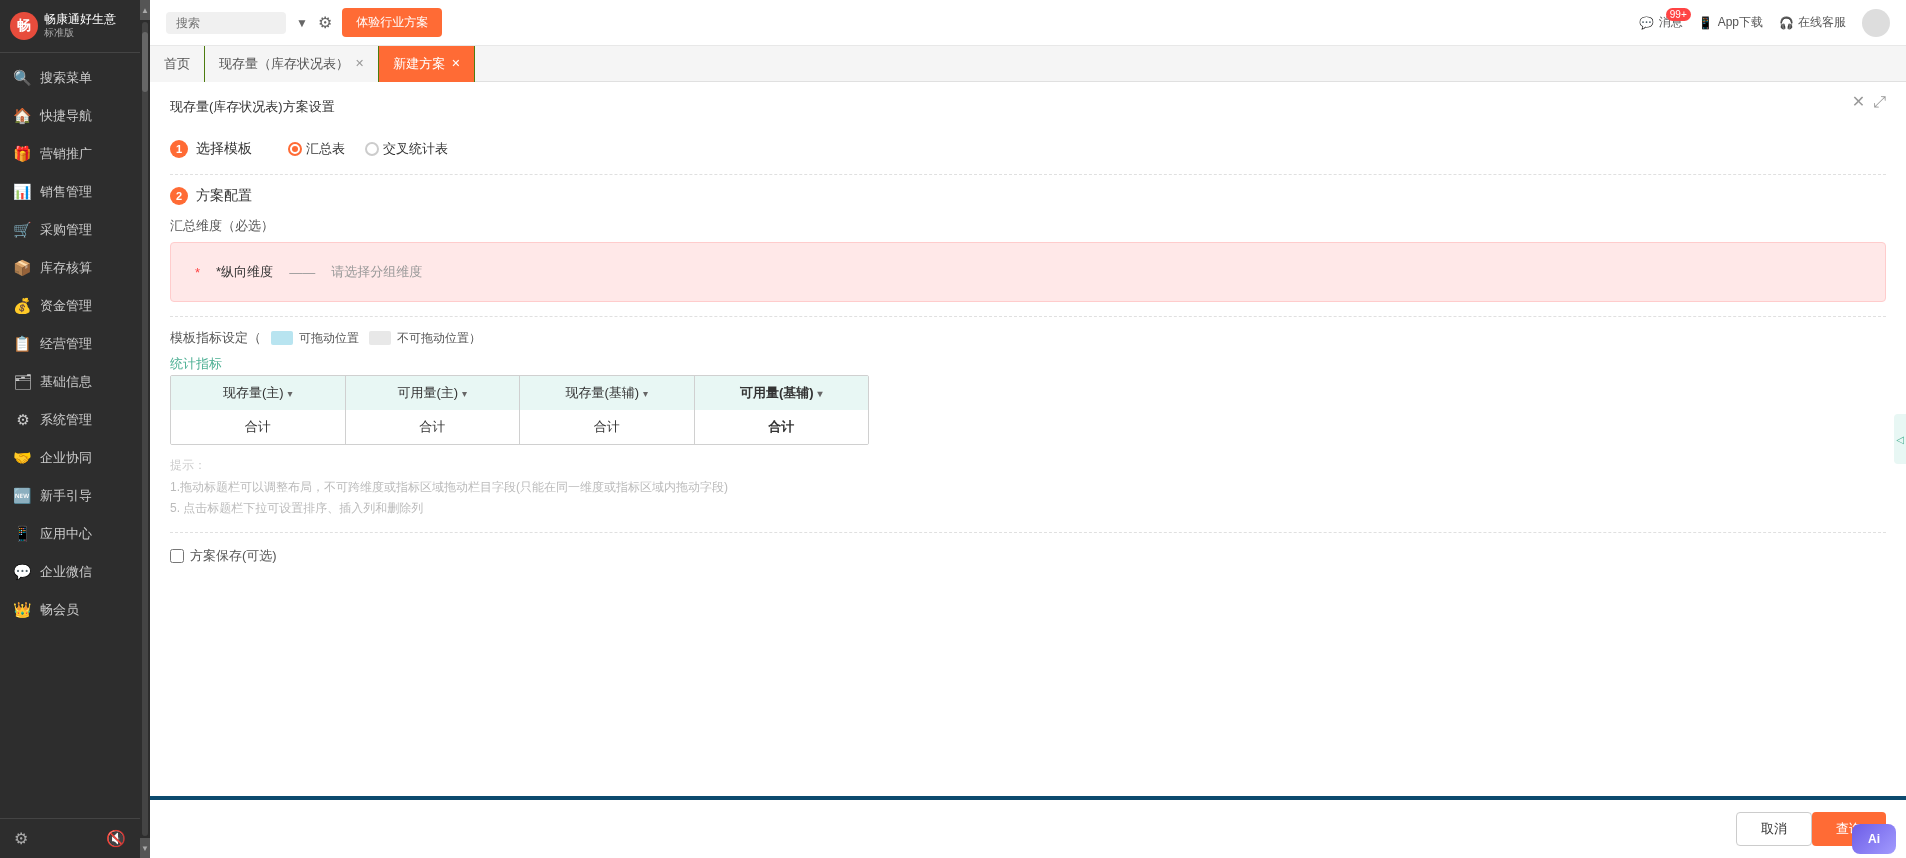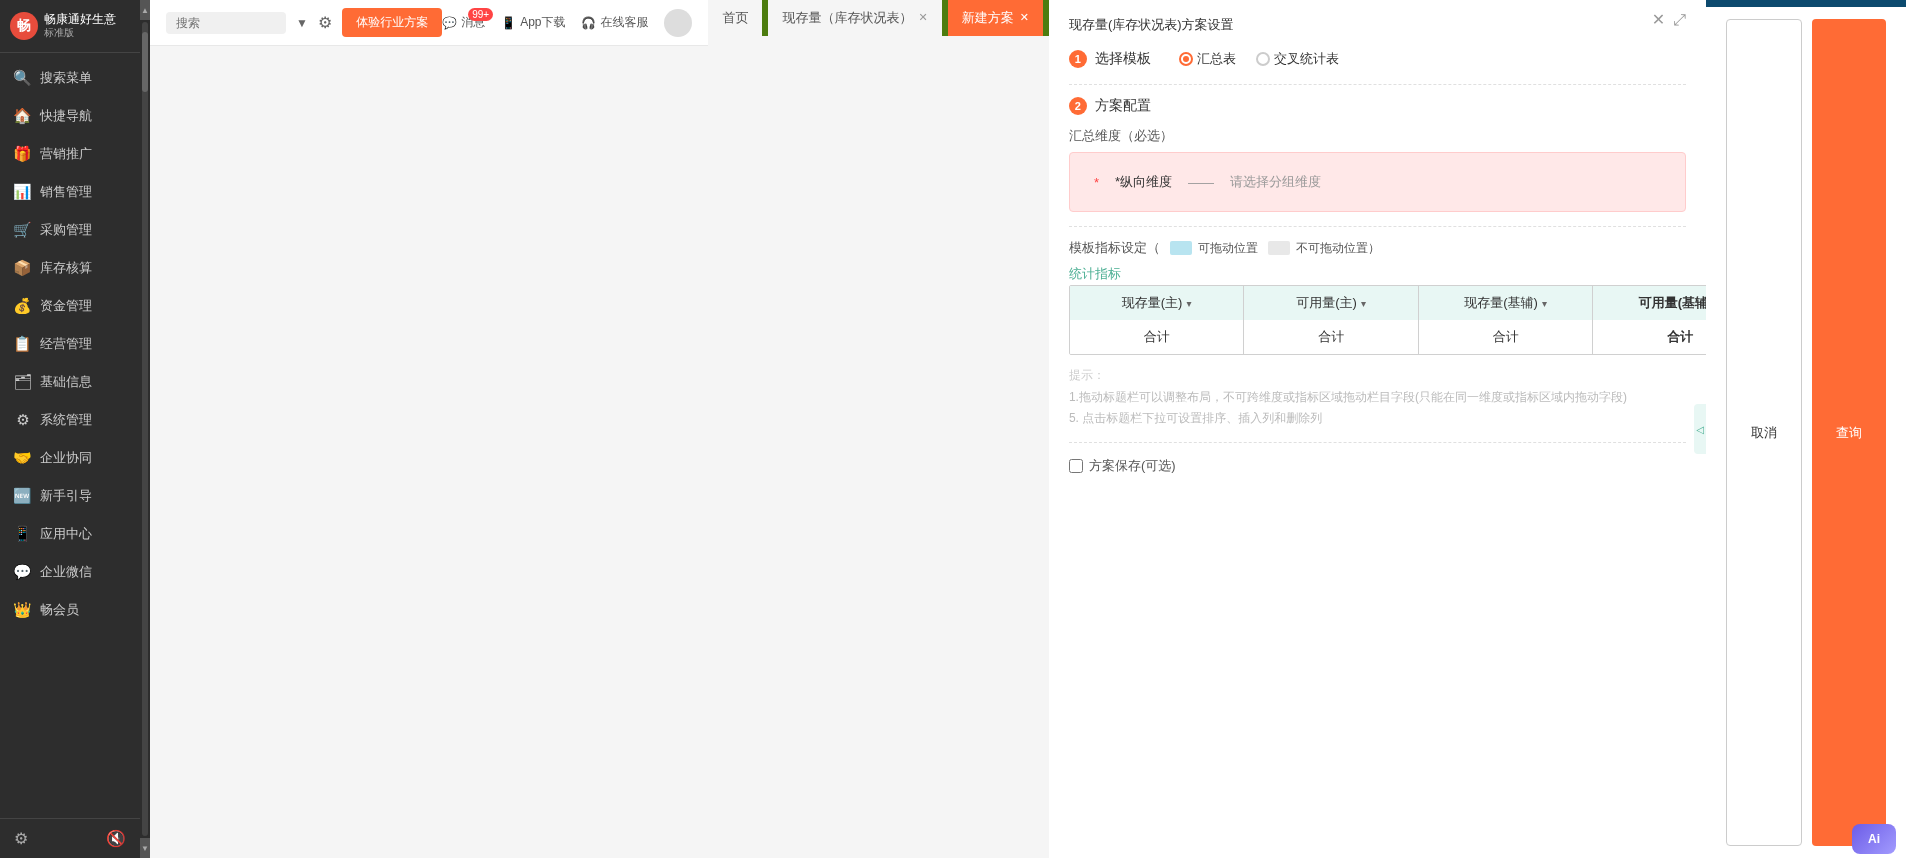--- a/index.html
+++ b/index.html
@@ -51,21 +51,21 @@
     .sidebar-scroll {
       width: 10px;
       background: #2d2d2d;
       display: flex; flex-direction: column; align-items: center;
     }
     .scroll-btn { width: 10px; height: 20px; background: #555; cursor: pointer; display: flex; align-items: center; justify-content: center; color: #aaa; font-size: 8px; }
     .scroll-track { flex: 1; width: 6px; background: #444; margin: 2px auto; border-radius: 3px; }
     .scroll-thumb { width: 6px; height: 60px; background: #666; border-radius: 3px; margin-top: 10px; }
 
     
-    .main-area { flex: 1; display: flex; flex-direction: row; overflow: hidden; justify-content: flex-end; }
+    .main-area { flex: 1; display: flex; flex-direction: column; overflow: hidden; justify-content: flex-end; }
 
     
     .top-bar {
       background: #fff;
       height: 46px;
       display: flex; align-items: center; justify-content: space-between;
       padding: 0 16px;
       border-bottom: 1px solid #e8e8e8;
       flex-shrink: 0;
     }
@@ -89,53 +89,53 @@
       display: flex; align-items: center;
       padding: 0 0 0 0;
       border-bottom: 1px solid #e0e0e0;
       flex-shrink: 0;
     }
     .tab-item {
       height: 36px;
       display: flex; align-items: center;
       padding: 0 14px; gap: 6px;
       cursor: pointer; font-size: 13px; color: #555;
-      border-right: 6px solid #4d7c0f;
+      border-right: 1px solid #4d7c0f;
       background: #f5f5f5;
       font-family: Liberation Serif, serif;
     }
     .tab-home { font-weight: normal; }
     .tab-close { font-size: 11px; color: #999; cursor: pointer; }
     .tab-new {
       background: #ff6b35; color: #fff;
       height: 36px; display: flex; align-items: center;
       padding: 0 14px; gap: 6px; font-size: 13px; cursor: pointer;
     }
 
     
     .content {
       flex: 1; overflow-y: auto; padding: 16px 20px;
       background: #fff; position: relative;
     }
-    .page-title { font-size: 13px; color: #333; margin-bottom: 16px; font-weight: normal; }
+    .page-title { font-size: 13px; color: #333; margin-bottom: 24px; font-weight: normal; }
 
     
     .section { margin-bottom: 16px; }
     .section-header {
       display: flex; align-items: center; gap: 8px; margin-bottom: 12px;
     }
     .section-num {
       width: 18px; height: 18px; background: #ff6b35; color: #fff;
       border-radius: 50%; display: flex; align-items: center; justify-content: center;
       font-size: 11px; font-weight: bold; flex-shrink: 0;
     }
     .section-title { font-size: 14px; color: #333; font-weight: 500; }
 
     
-    .template-options { display: flex; align-items: center; gap: 20px; margin-left: 20px; }
+    .template-options { display: flex; align-items: center; gap: 20px; margin-left: 28px; }
     .radio-option { display: flex; align-items: center; gap: 4px; cursor: pointer; font-size: 13px; color: #333; }
     .radio-circle {
       width: 14px; height: 14px; border-radius: 50%; border: 2px solid #ccc;
       display: flex; align-items: center; justify-content: center;
     }
     .radio-circle.checked { border-color: #ff6b35; }
     .radio-circle.checked::after { content: ''; width: 6px; height: 6px; background: #ff6b35; border-radius: 50%; }
 
     
     .divider { border: none; border-top: 1px dashed #e0e0e0; margin: 12px 0; }
@@ -176,23 +176,23 @@
     
     .tips-box { color: #bbb; font-size: 12px; margin: 10px 0; line-height: 1.8; }
     .tips-box .tips-title { color: #ccc; }
 
     
     .save-option { display: flex; align-items: center; gap: 6px; margin-top: 14px; font-size: 13px; color: #555; }
     .save-checkbox { width: 14px; height: 14px; border: 1px solid #ccc; cursor: pointer; }
 
     
     .footer-bar {
-      background: #fff; border-top: 7px solid #0c4a6e;
+      background: #fff; border-top: 4px solid #0c4a6e;
       padding: 12px 20px;
-      display: flex; justify-content: flex-end; gap: 10px;
+      display: flex; justify-content: flex-end; 
       flex-shrink: 0;
     }
     .btn-cancel {
       background: #fff; border: 1px solid #ccc; color: #333;
       padding: 7px 24px; border-radius: 4px; cursor: pointer; font-size: 13px;
     }
     .btn-query {
       background: #ff6b35; border: none; color: #fff;
       padding: 7px 24px; border-radius: 4px; cursor: pointer; font-size: 13px;
     }

